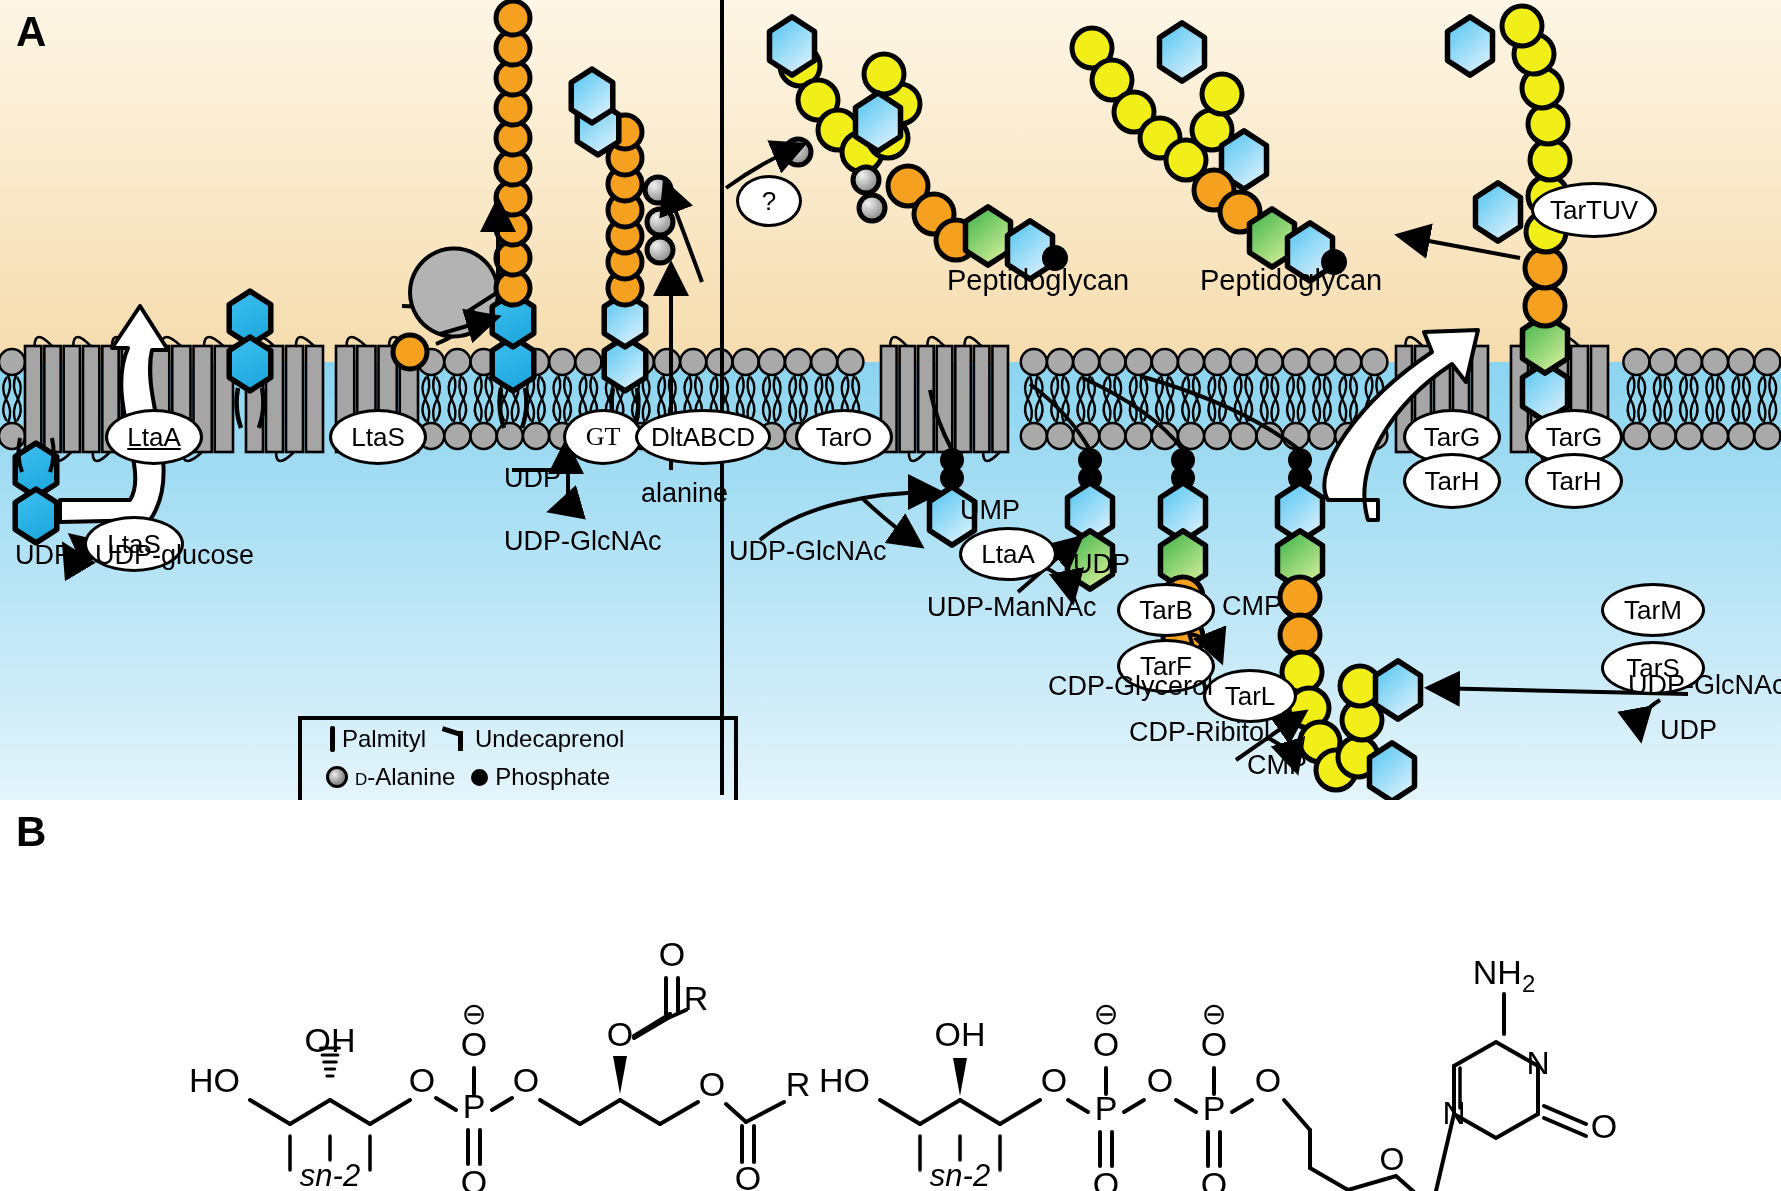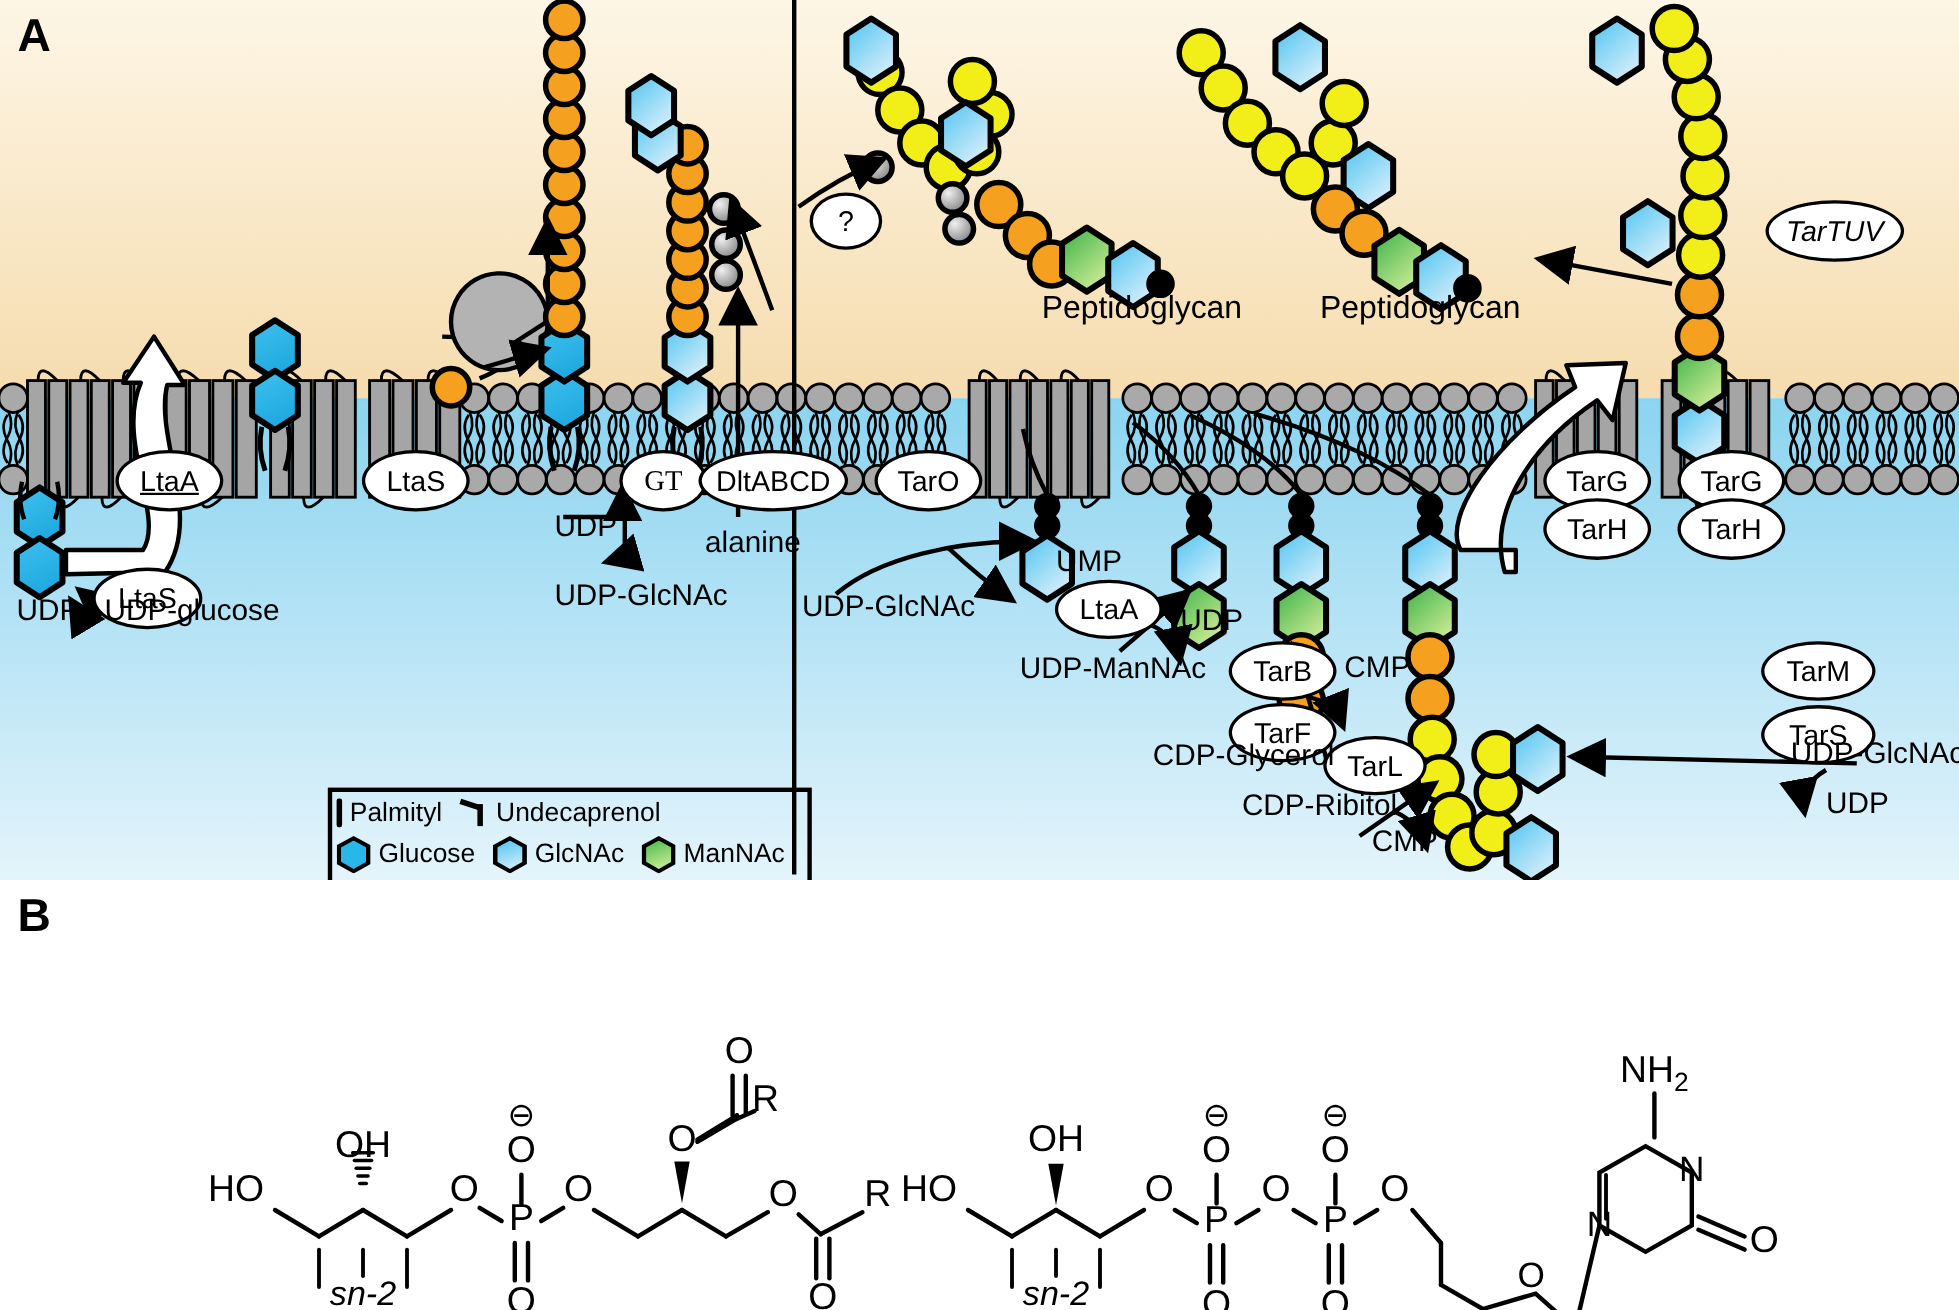--- a/index.html
+++ b/index.html
@@ -15,21 +15,21 @@
   
   .tx{position:absolute;font-family:"Liberation Sans",sans-serif;font-size:27px;color:#000;white-space:nowrap;text-align:center;}
   .tx.big{font-size:29px;}
   .enz{position:absolute;display:flex;align-items:center;justify-content:center;
        background:#fff;border:3px solid #000;border-radius:50%;
        font-size:26px;font-family:"Liberation Sans",sans-serif;color:#000;white-space:nowrap;}
 
   
   #legend{position:absolute;left:298px;top:716px;width:440px;height:164px;
           border:4px solid #000;background:transparent;box-sizing:border-box;}
-  #legend .row{display:flex;align-items:center;height:38px;padding-left:4px;}
+  #legend .row{display:flex;align-items:center;height:38px;padding-left:28px;}
   #legend .cell{display:flex;align-items:center;margin-right:16px;}
   #legend .lbl{font-size:24px;margin-left:7px;color:#000;white-space:nowrap;}
   #legend .lbl .sc{font-size:17px;}
   .hexwrap{width:31px;height:34px;position:relative;display:inline-block;
            clip-path:polygon(50% 0,100% 25%,100% 75%,50% 100%,0 75%,0 25%);background:#000;}
   .hexwrap > i{position:absolute;left:4px;top:4px;width:23px;height:26px;display:block;
         clip-path:polygon(50% 0,100% 25%,100% 75%,50% 100%,0 75%,0 25%);}
   .g-glucose{background:#29b6e8;}
   .g-glcnac{background:linear-gradient(160deg,#4fc3f0 0%,#d9f0fb 100%);}
   .g-mannac{background:linear-gradient(160deg,#49b94a 0%,#d6ef9e 100%);}
@@ -582,21 +582,21 @@
       </div>
     <div class="enz" style="left:1203px;top:669px;width:88px;height:48px;">
         <span>TarL</span>
       </div>
     <div class="enz" style="left:1601px;top:583px;width:98px;height:48px;">
         <span>TarM</span>
       </div>
     <div class="enz" style="left:1601px;top:641px;width:98px;height:48px;">
         <span>TarS</span>
       </div>
-    <div class="enz" style="left:1605px;top:182px;width:120px;height:50px;font-style:italic;">
+    <div class="enz" style="left:1531px;top:182px;width:120px;height:50px;">
         <span>TarTUV</span>
       </div>
     <div class="enz" style="left:736px;top:175px;width:60px;height:46px;">
         <span>?</span>
       </div>
 
     <div class="tx" style="left:15px;top:540px;">UDP</div>
     <div class="tx" style="left:95px;top:540px;">UDP-glucose</div>
     <div class="tx" style="left:504px;top:463px;">UDP</div>
     <div class="tx" style="left:504px;top:526px;">UDP-GlcNAc</div>
@@ -617,40 +617,20 @@
 
     <div id="legend">
       <div class="row">
         <div class="cell">
           <span class="palm"></span>
           <span class="lbl">Palmityl</span>
         </div>
         <div class="cell">
           <span class="undec"></span>
           <span class="lbl">Undecaprenol</span>
-        </div>
-      </div>
-      <div class="row">
-        <div class="cell">
-          <span class="hexwrap">
-              <i class="g-glucose"></i>
-            </span>
-          <span class="lbl">Glucose</span>
-        </div>
-        <div class="cell">
-          <span class="hexwrap">
-              <i class="g-glcnac"></i>
-            </span>
-          <span class="lbl">GlcNAc</span>
-        </div>
-        <div class="cell">
-          <span class="hexwrap">
-              <i class="g-mannac"></i>
-            </span>
-          <span class="lbl">ManNAc</span>
         </div>
       </div>
       <div class="row" style="padding-left:24px;">
         <div class="cell">
           <span class="dot d-ala"></span>
           <span class="lbl"><span class="sc">D</span><span>-Alanine</span></span>
         </div>
         <div class="cell">
           <span class="dot d-pho"></span>
           <span class="lbl">Phosphate</span>

